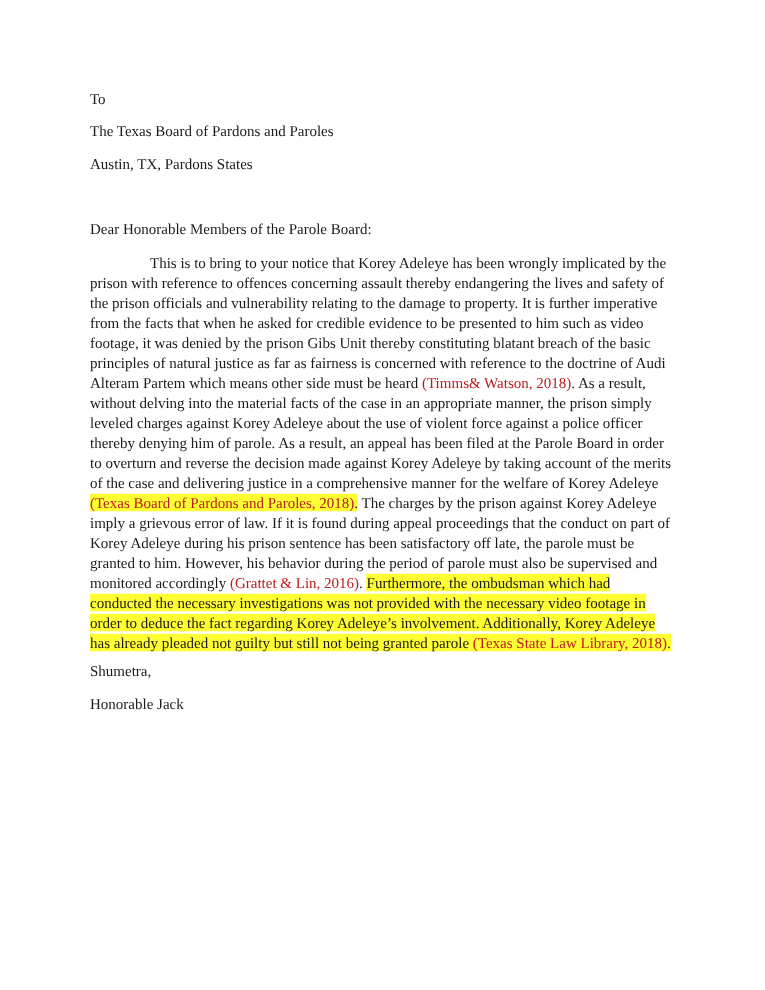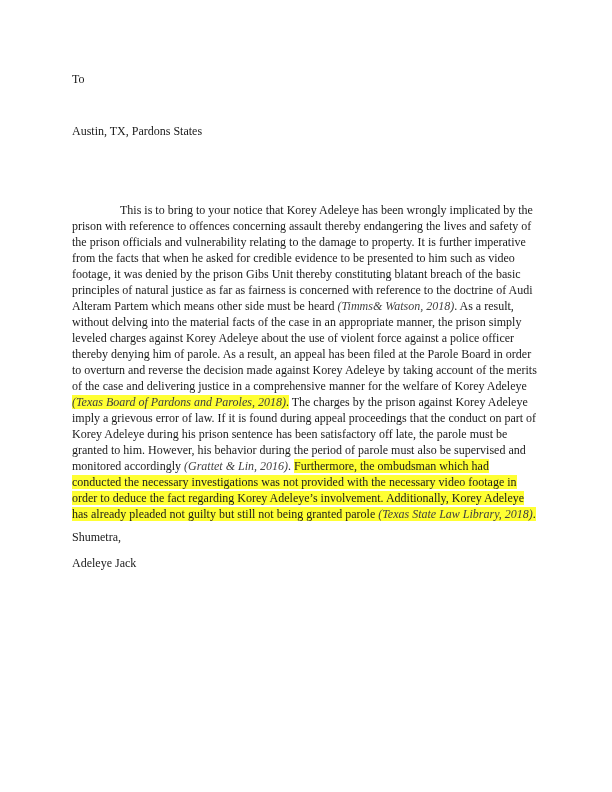--- a/index.html
+++ b/index.html
@@ -7,31 +7,33 @@
     .page {
       position: absolute; left: 0; top: 0; width: 612px; height: 792px; background: #ffffff;
       font-family: "Liberation Serif", serif; font-size: 12px; color: #1a1a1a;
     }
     .line { position: absolute; left: 72px; white-space: nowrap; line-height: 14px; }
     .para {
       position: absolute; left: 72px; top: 202px; width: 468px;
       line-height: 16px; text-align: left;
     }
     .para p { margin: 0; text-indent: 48px; }
-    .cite { color: #404040; font-style: italic; }
+    .cite { color: #b91c1c; }
     .hl { background: #ffff33; }
   </style>
 </head>
 <body>
 
 <div class="page">
   <div class="line" style="top:72px">To</div>
+  <div class="line" style="top:98px">The Texas Board of Pardons and Paroles</div>
   <div class="line" style="top:124px">Austin, TX, Pardons States</div>
+  <div class="line" style="top:176px">Dear Honorable Members of the Parole Board:</div>
 
   <div class="para">
     <p>
       <span>This is to bring to your notice that Korey Adeleye has been wrongly implicated by the prison with reference to offences concerning assault thereby endangering the lives and safety of the prison officials and vulnerability relating to the damage to property. It is further imperative from the facts that when he asked for credible evidence to be presented to him such as video footage, it was denied by the prison Gibs Unit thereby constituting blatant breach of the basic principles of natural justice as far as fairness is concerned with reference to the doctrine of Audi Alteram Partem which means other side must be heard </span><span class="cite">(Timms&amp; Watson, 2018)</span><span>. As a result, without delving into the material facts of the case in an appropriate manner, the prison simply leveled charges against Korey Adeleye about the use of violent force against a police officer thereby denying him of parole. As a result, an appeal has been filed at the Parole Board in order to overturn and reverse the decision made against Korey Adeleye by taking account of the merits of the case and delivering justice in a comprehensive manner for the welfare of Korey Adeleye </span><span class="hl"><span class="cite">(Texas Board of Pardons and Paroles, 2018)</span><span>.</span></span><span> The charges by the prison against Korey Adeleye imply a grievous error of law. If it is found during appeal proceedings that the conduct on part of Korey Adeleye during his prison sentence has been satisfactory off late, the parole must be granted to him. However, his behavior during the period of parole must also be supervised and monitored accordingly </span><span class="cite">(Grattet &amp; Lin, 2016)</span><span>. </span><span class="hl"><span>Furthermore, the ombudsman which had conducted the necessary investigations was not provided with the necessary video footage in order to deduce the fact regarding Korey Adeleye’s involvement. Additionally, Korey Adeleye has already pleaded not guilty but still not being granted parole </span><span class="cite">(Texas State Law Library, 2018)</span><span>.</span></span>
     </p>
   </div>
 
   <div class="line" style="top:530px">Shumetra,</div>
-  <div class="line" style="top:556px">Adeleye Jack</div>
+  <div class="line" style="top:556px">Honorable Jack</div>
 </div>
 
 </body></html>

